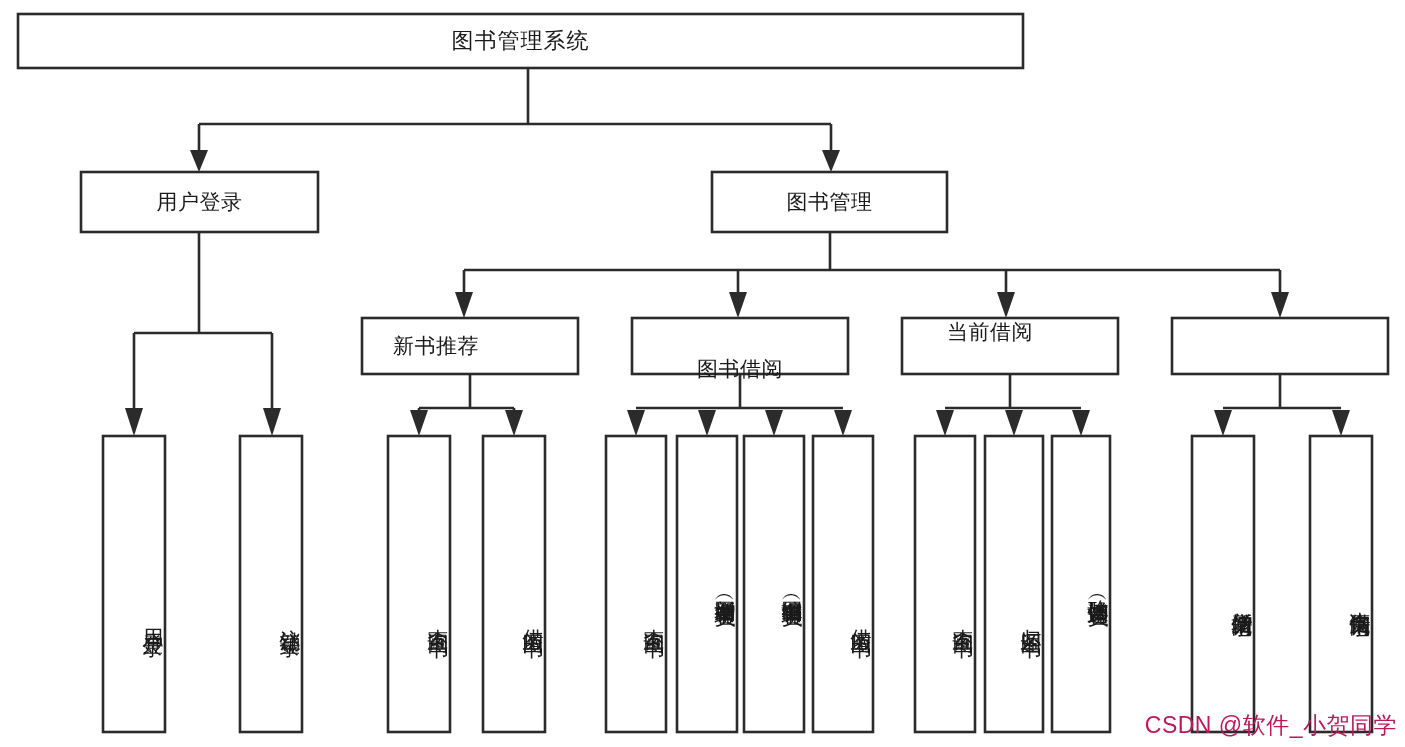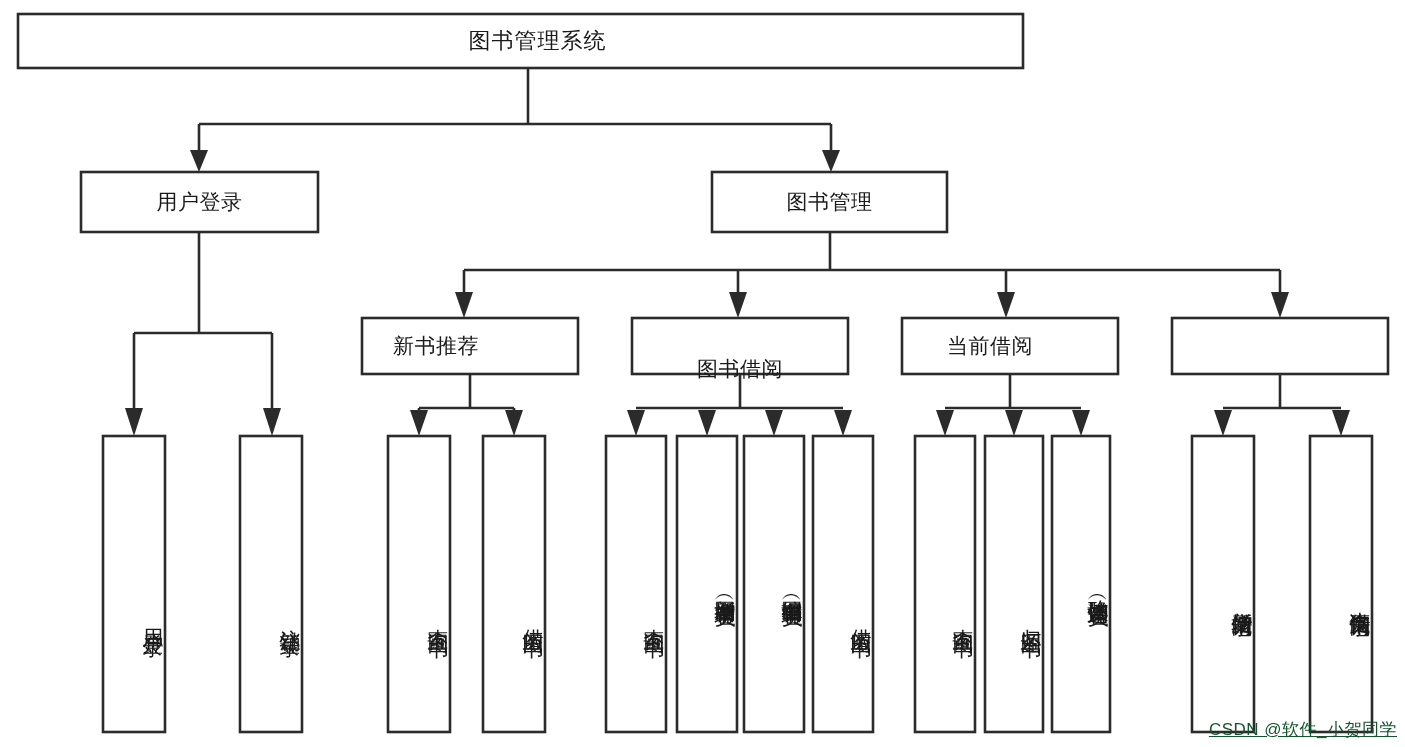--- a/index.html
+++ b/index.html
@@ -51,45 +51,43 @@
     pointer-events: none;
   }
   .horiz-label {
     font-size: 21px;
     line-height: 1.2;
     letter-spacing: 0.5px;
   }
   .title-label {
     font-size: 22px;
     letter-spacing: 1px;
-    padding-left: 17px;
   }
   .vert-label {
     writing-mode: vertical-rl;
     text-orientation: upright;
     font-size: 21px;
     letter-spacing: 3px;
     line-height: 1.15;
     align-items: flex-start;
     padding-top: 6px;
     box-sizing: border-box;
   }
   .vert-label.long {
     letter-spacing: 1px;
     padding-top: 3px;
   }
   .watermark {
     position: absolute;
     right: 8px;
     bottom: 6px;
-    font-size: 17px;
-    color: #14532d;
+    font-size: 23px;
+    color: #be185d;
     letter-spacing: 0.5px;
     white-space: nowrap;
-    text-decoration: underline;
   }
 </style>
 </head>
 <body>
 
 <div id="diagram-root">
 
   <svg class="canvas" viewBox="0 0 1405 747">
 
     <rect class="node-rect" x="18" y="14" width="1005" height="54"></rect>
@@ -172,21 +170,21 @@
 
   </svg>
 
   <div class="node-label title-label" style="left:18px; top:14px; width:1005px; height:54px;">图书管理系统</div>
 
   <div class="node-label horiz-label" style="left:81px; top:172px; width:237px; height:60px;">用户登录</div>
   <div class="node-label horiz-label" style="left:712px; top:172px; width:235px; height:60px;">图书管理</div>
 
   <div class="node-label horiz-label" style="left:344px; top:318px; width:184px; height:56px;">新书推荐</div>
   <div class="node-label horiz-label" style="left:632px; top:318px; width:216px; height:56px;margin-top:23px;">图书借阅</div>
-  <div class="node-label horiz-label" style="left:902px; top:318px; width:176px; height:56px;">当前借阅</div>
+  <div class="node-label horiz-label" style="left:902px; top:304px; width:176px; height:56px;">当前借阅</div>
 
   <div class="node-label vert-label" style="left:103px; top:497px; width:62px; height:235px;">用户登录</div>
   <div class="node-label vert-label" style="left:240px; top:497px; width:62px; height:235px;">注销登录</div>
 
   <div class="node-label vert-label" style="left:388px; top:497px; width:62px; height:235px;">查询图书</div>
   <div class="node-label vert-label" style="left:483px; top:497px; width:62px; height:235px;">借阅图书</div>
 
   <div class="node-label vert-label" style="left:606px; top:497px; width:60px; height:235px;">查询图书</div>
   <div class="node-label vert-label long" style="left:677px; top:440px; width:60px; height:292px;">新增图书（管理员）</div>
   <div class="node-label vert-label long" style="left:744px; top:440px; width:60px; height:292px;">编辑图书（管理员）</div>

